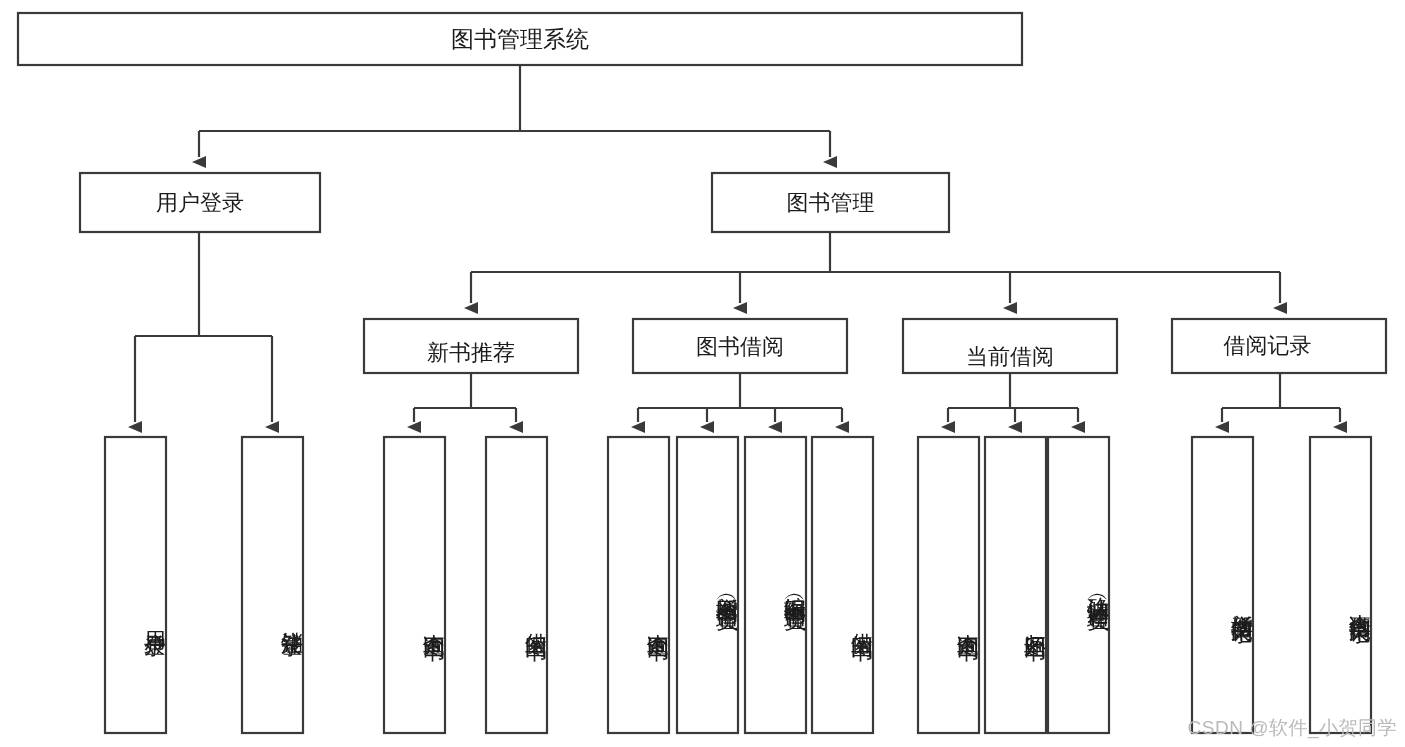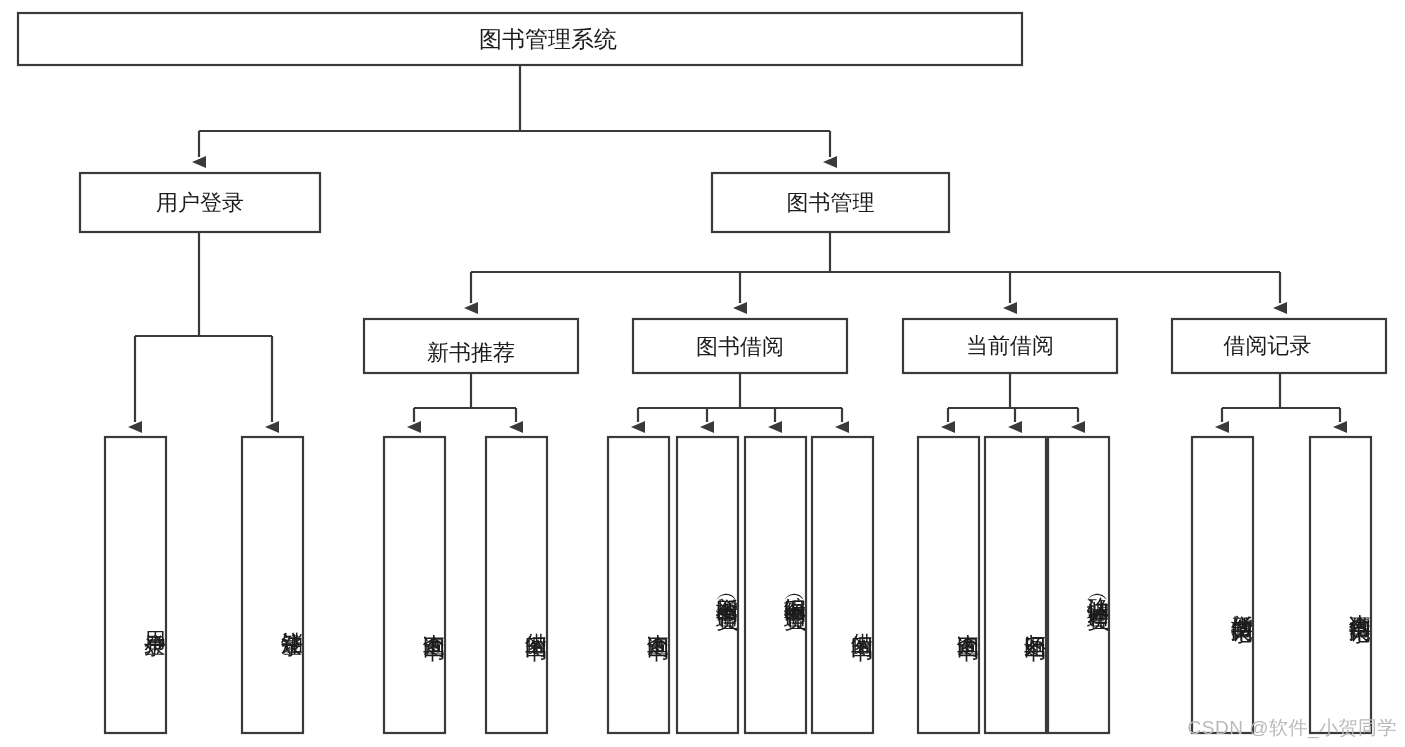--- a/index.html
+++ b/index.html
@@ -149,28 +149,28 @@
     <rect class="node-box" x="1048" y="437" width="61" height="296"></rect>
 
     <line class="connector" x1="1280" y1="373" x2="1280" y2="408"></line>
     <line class="connector" x1="1222" y1="408" x2="1340" y2="408"></line>
     <line class="connector" x1="1222" y1="408" x2="1222" y2="422" marker-end="url(#arrowhead)"></line>
     <line class="connector" x1="1340" y1="408" x2="1340" y2="422" marker-end="url(#arrowhead)"></line>
     <rect class="node-box" x="1192" y="437" width="61" height="296"></rect>
     <rect class="node-box" x="1310" y="437" width="61" height="296"></rect>
   </svg>
 
-  <div class="hlabel-wrap" style="left:18px; top:13px; width:1004px; height:52px; font-size:23px;margin-left:28px;">图书管理系统</div>
+  <div class="hlabel-wrap" style="left:18px; top:13px; width:1004px; height:52px; font-size:23px;">图书管理系统</div>
 
   <div class="hlabel-wrap" style="left:80px; top:173px; width:240px; height:59px; font-size:22px;">用户登录</div>
   <div class="hlabel-wrap" style="left:712px; top:173px; width:237px; height:59px; font-size:22px;border-radius:11px;">图书管理</div>
 
   <div class="hlabel-wrap" style="left:364px; top:319px; width:214px; height:68px; font-size:22px;">新书推荐</div>
   <div class="hlabel-wrap" style="left:633px; top:319px; width:214px; height:56px; font-size:22px;">图书借阅</div>
-  <div class="hlabel-wrap" style="left:903px; top:319px; width:214px; height:54px; font-size:22px;">当前借阅</div>
+  <div class="hlabel-wrap" style="left:903px; top:330px; width:214px; height:54px; font-size:22px;">当前借阅</div>
   <div class="hlabel-wrap" style="left:1172px; top:319px; width:191px; height:54px; font-size:22px;">借阅记录</div>
 
   <div class="vlabel-wrap" style="left:105px; top:500px; width:61px; height:233px;">用户登录</div>
   <div class="vlabel-wrap" style="left:242px; top:500px; width:61px; height:233px;">注销登录</div>
 
   <div class="vlabel-wrap" style="left:384px; top:506px; width:61px; height:227px;">查询图书</div>
   <div class="vlabel-wrap" style="left:486px; top:506px; width:61px; height:227px;">借阅图书</div>
 
   <div class="vlabel-wrap" style="left:608px; top:506px; width:61px; height:227px;">查询图书</div>
   <div class="vlabel-wrap" style="left:677px; top:443px; width:61px; height:290px;">新增图书（管理员）</div>

